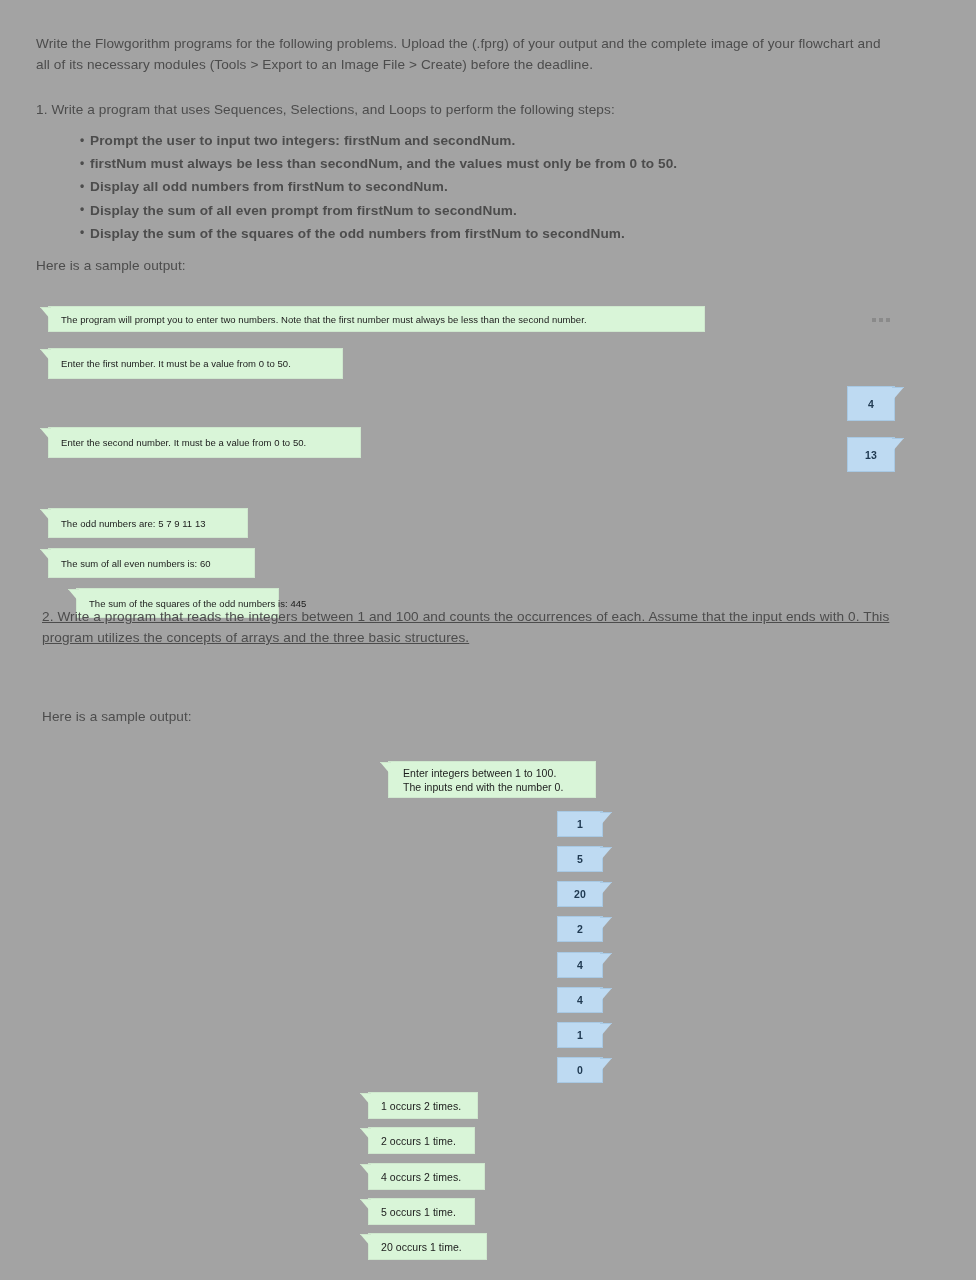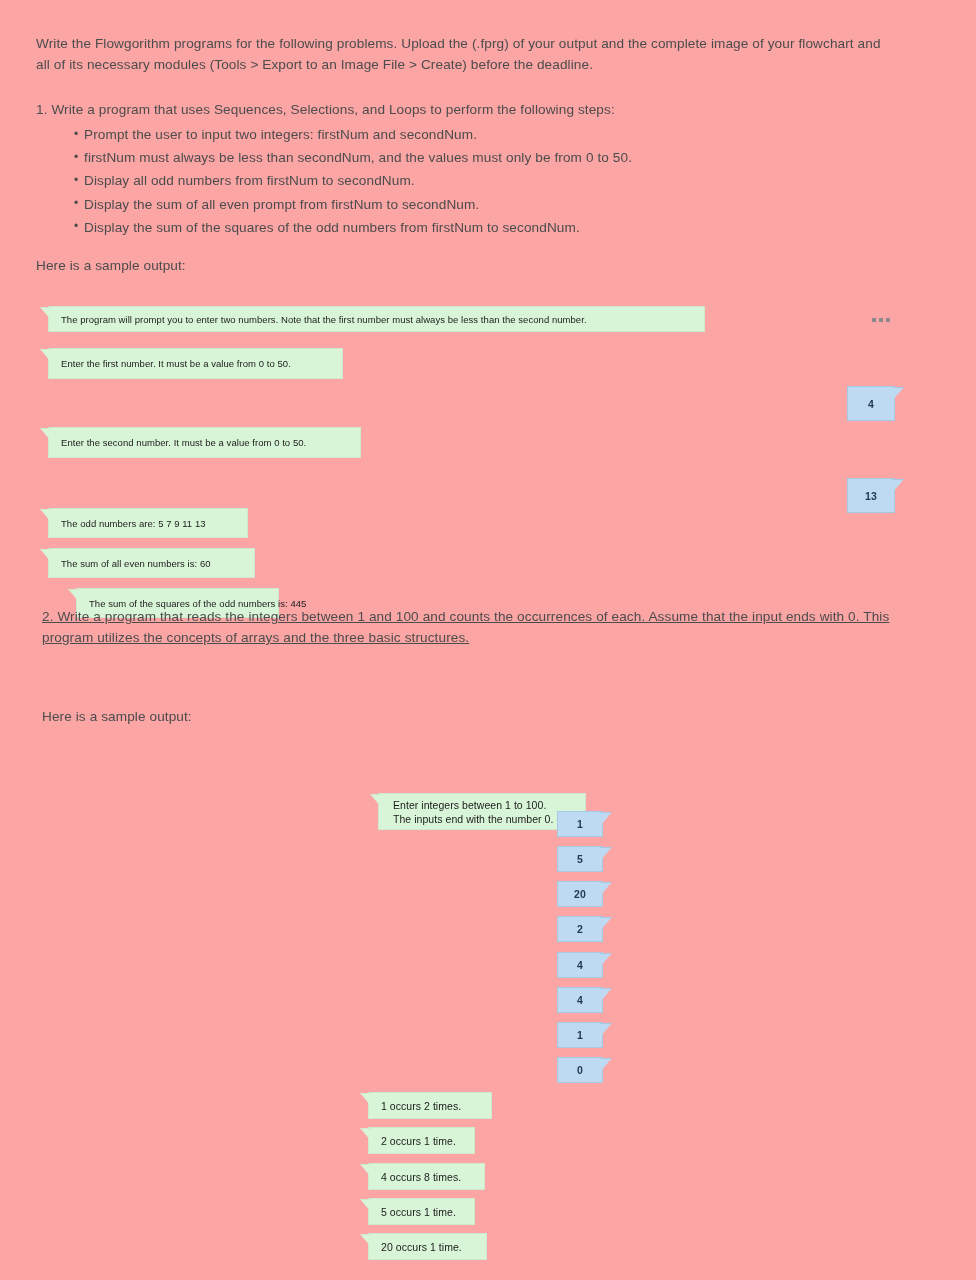--- a/index.html
+++ b/index.html
@@ -9,49 +9,50 @@
     background: #ffffff;
   }
   body {
     font-family: "Liberation Sans", sans-serif;
     -webkit-font-smoothing: antialiased;
   }
   .page {
     position: relative;
     width: 976px;
     height: 1280px;
-    background: #fca5a5;
+    background: #a3a3a3;
     overflow: hidden;
   }
 
   
   .prose {
     position: absolute;
     color: #4c4c4c;
     font-size: 13.6px;
     line-height: 21px;
     letter-spacing: 0.1px;
   }
   .intro       { left: 36px; top: 33px;  width: 845px; }
   .q1-head     { left: 36px; top: 99px;  width: 860px; }
   .sample1     { left: 36px; top: 255px; }
   .q2-body     { left: 42px; top: 606px; width: 900px; text-decoration: underline; }
   .sample2     { left: 42px; top: 706px; }
 
   ul.bullets {
     list-style: none;
-    margin: 4px;
+    margin: 10px;
     padding: 0;
     position: absolute;
     left: 36px;
     top: 119px;
     color: #4c4c4c;
     font-size: 13.6px;
     line-height: 23.2px;
     letter-spacing: 0.1px;
+    font-weight: bold;
   }
   ul.bullets li {
     padding-left: 44px;
     position: relative;
     white-space: nowrap;
   }
   ul.bullets li:before {
     content: "\2022";
     position: absolute;
     left: 34px;
@@ -189,21 +190,21 @@
     </div>
   </div>
 
   <div class="bubble out" style="left:48px; top:427px; width:313px; height:31px;">
     <div class="body">
       <span class="tail"></span>
       <span>Enter the second number. It must be a value from 0 to 50.</span>
     </div>
   </div>
 
-  <div class="bubble in" style="left:847px; top:478px; width:48px; height:35px;">
+  <div class="bubble in" style="left:847px; top:437px; width:48px; height:35px;">
     <div class="body">
       <span class="tail"></span>
       <span>13</span>
     </div>
   </div>
 
   <div class="bubble out" style="left:48px; top:508px; width:200px; height:30px;">
     <div class="body">
       <span class="tail"></span>
       <span>The odd numbers are: 5 7 9 11 13</span>
@@ -221,21 +222,21 @@
     <div class="body">
       <span class="tail"></span>
       <span>The sum of the squares of the odd numbers is: 445</span>
     </div>
   </div>
 
   <div class="prose q2-body">2. Write a program that reads the integers between 1 and 100 and counts the occurrences of each. Assume that the input ends with 0. This program utilizes the concepts of arrays and the three basic structures.</div>
 
   <div class="prose sample2">Here is a sample output:</div>
 
-  <div class="bubble out multiline" style="left:378px; top:761px; width:208px; height:37px;margin-top:32px;">
+  <div class="bubble out multiline" style="left:388px; top:761px; width:208px; height:37px;">
     <div class="body">
       <span class="tail"></span>
       <span>Enter integers between 1 to 100.
 The inputs end with the number 0.</span>
     </div>
   </div>
 
   <div class="bubble in" style="left:557px; top:811px; width:46px; height:26px;">
     <div class="body">
       <span class="tail"></span>
@@ -285,38 +286,38 @@
     </div>
   </div>
 
   <div class="bubble in" style="left:557px; top:1057px; width:46px; height:26px;">
     <div class="body">
       <span class="tail"></span>
       <span>0</span>
     </div>
   </div>
 
-  <div class="bubble out" style="left:368px; top:1092px; width:124px; height:27px; font-size:10.5px;">
+  <div class="bubble out" style="left:368px; top:1092px; width:110px; height:27px; font-size:10.5px;">
     <div class="body">
       <span class="tail"></span>
       <span>1 occurs 2 times.</span>
     </div>
   </div>
 
   <div class="bubble out" style="left:368px; top:1127px; width:107px; height:27px; font-size:10.5px;">
     <div class="body">
       <span class="tail"></span>
       <span>2 occurs 1 time.</span>
     </div>
   </div>
 
   <div class="bubble out" style="left:368px; top:1163px; width:117px; height:27px; font-size:10.5px;">
     <div class="body">
       <span class="tail"></span>
-      <span>4 occurs 8 times.</span>
+      <span>4 occurs 2 times.</span>
     </div>
   </div>
 
   <div class="bubble out" style="left:368px; top:1198px; width:107px; height:27px; font-size:10.5px;border-radius:7px;">
     <div class="body">
       <span class="tail"></span>
       <span>5 occurs 1 time.</span>
     </div>
   </div>
 

